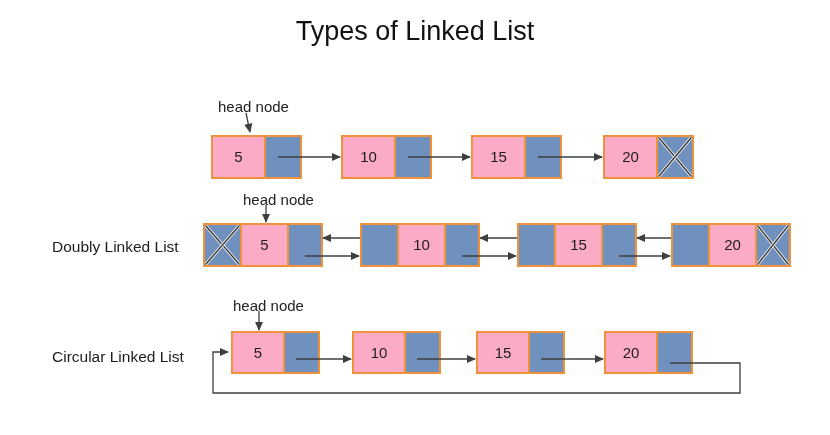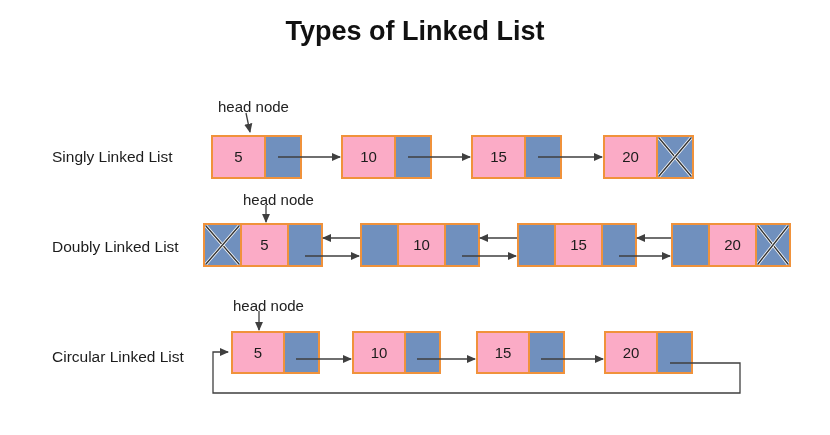--- a/index.html
+++ b/index.html
@@ -2,21 +2,21 @@
 <html><head>
 <meta charset="utf-8">
 <style>
   html,body{margin:0;padding:0;background:#fff;}
   .canvas{
     position:relative;width:830px;height:435px;background:#ffffff;
     font-family:"Liberation Sans",sans-serif;overflow:hidden;
   }
   .title{
     position:absolute;top:16px;left:0;width:830px;margin:0;
-    text-align:center;font-size:27px;font-weight:700;color:#111;
+    text-align:center;font-size:27px;font-weight:400;color:#111;
   }
   .row-label{
     position:absolute;left:52px;font-size:15.5px;color:#1c1c1c;white-space:nowrap;
   }
   .row-label.r0{top:148px;}
   .row-label.r1{top:238px;}
   .row-label.r2{top:348px;}
   .head-label{
     position:absolute;font-size:15px;color:#222;white-space:nowrap;
   }
@@ -24,21 +24,20 @@
   .head-label.h1{left:243px;top:191px;}
   .head-label.h2{left:233px;top:297px;}
   svg.diagram{position:absolute;left:0;top:0;}
 </style>
 </head>
 <body>
 
 <div class="canvas">
   <h1 class="title">Types of Linked List</h1>
 
-  <div class="row-label r0">Singly Linked List</div>
   <div class="row-label r2">Circular Linked List</div>
   <div class="row-label r1">Doubly Linked List</div>
 
   <div class="head-label h0">head node</div>
   <div class="head-label h1">head node</div>
   <div class="head-label h2">head node</div>
 
   <svg id="diagram" class="diagram" width="830" height="435" viewBox="0 0 830 435">
       <defs>
         <marker id="ah" viewBox="0 0 10 10" refX="8.5" refY="5" markerWidth="7.5" markerHeight="7.5" orient="auto-start-reverse">

